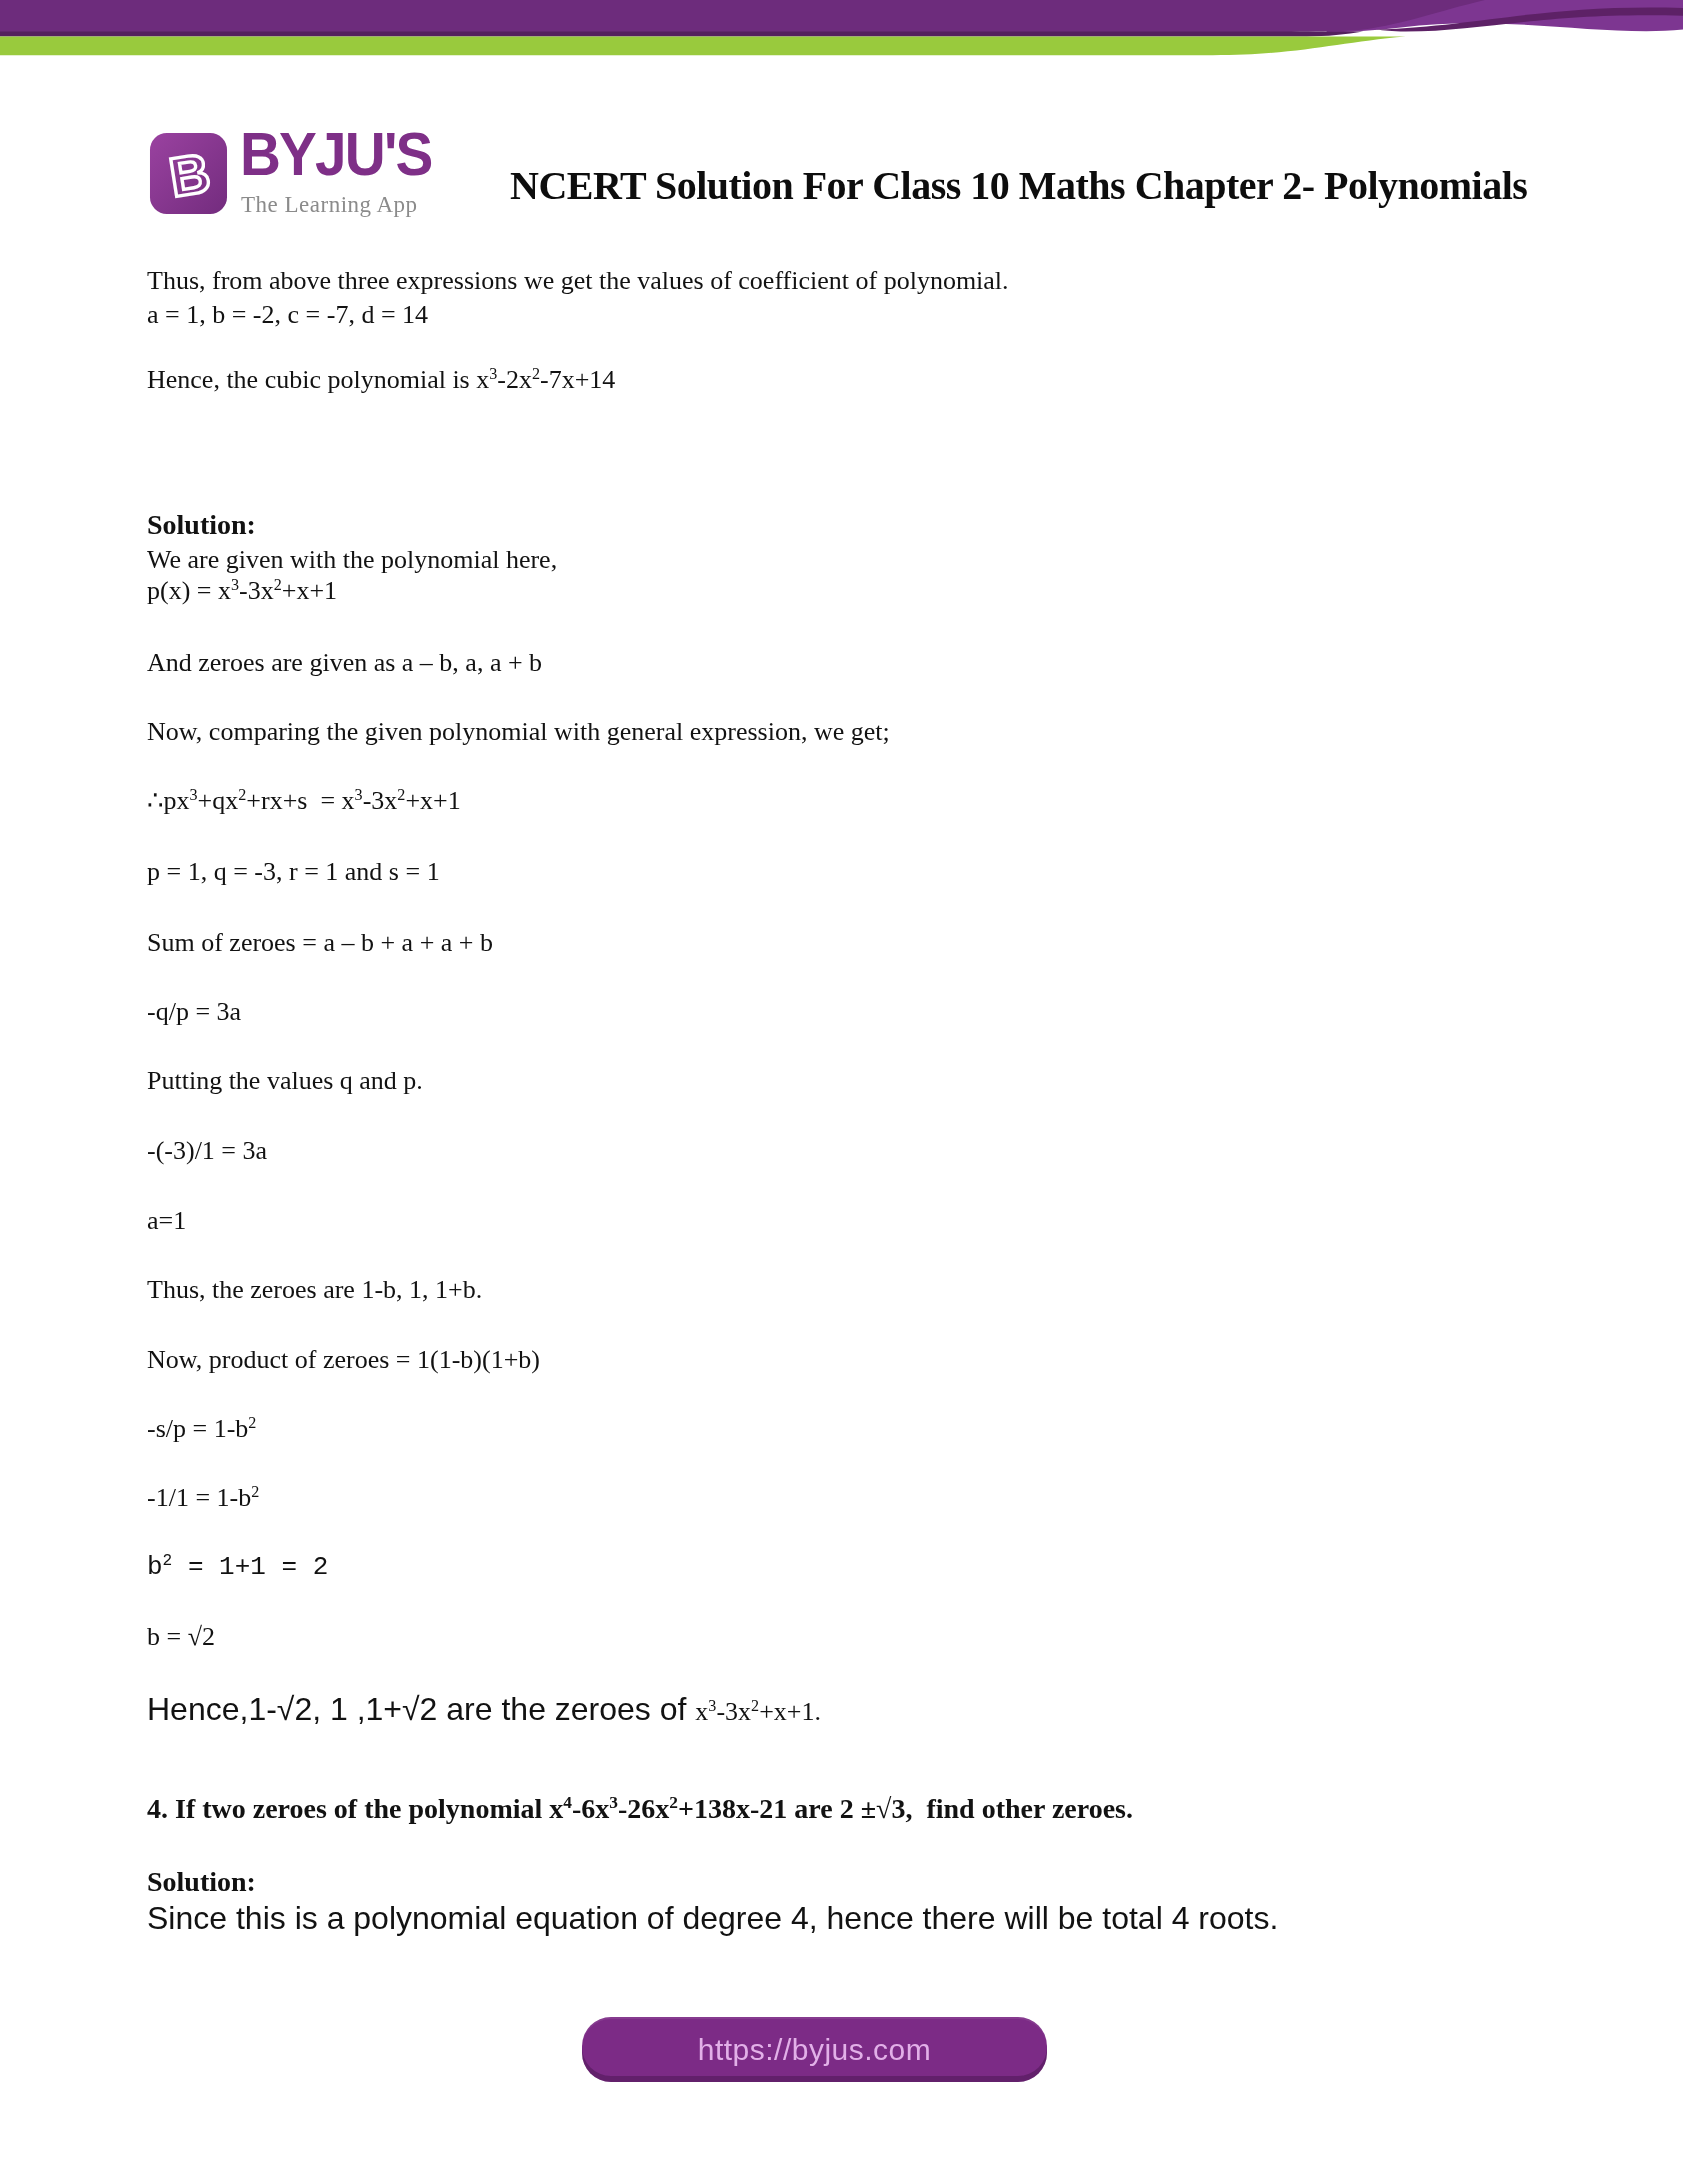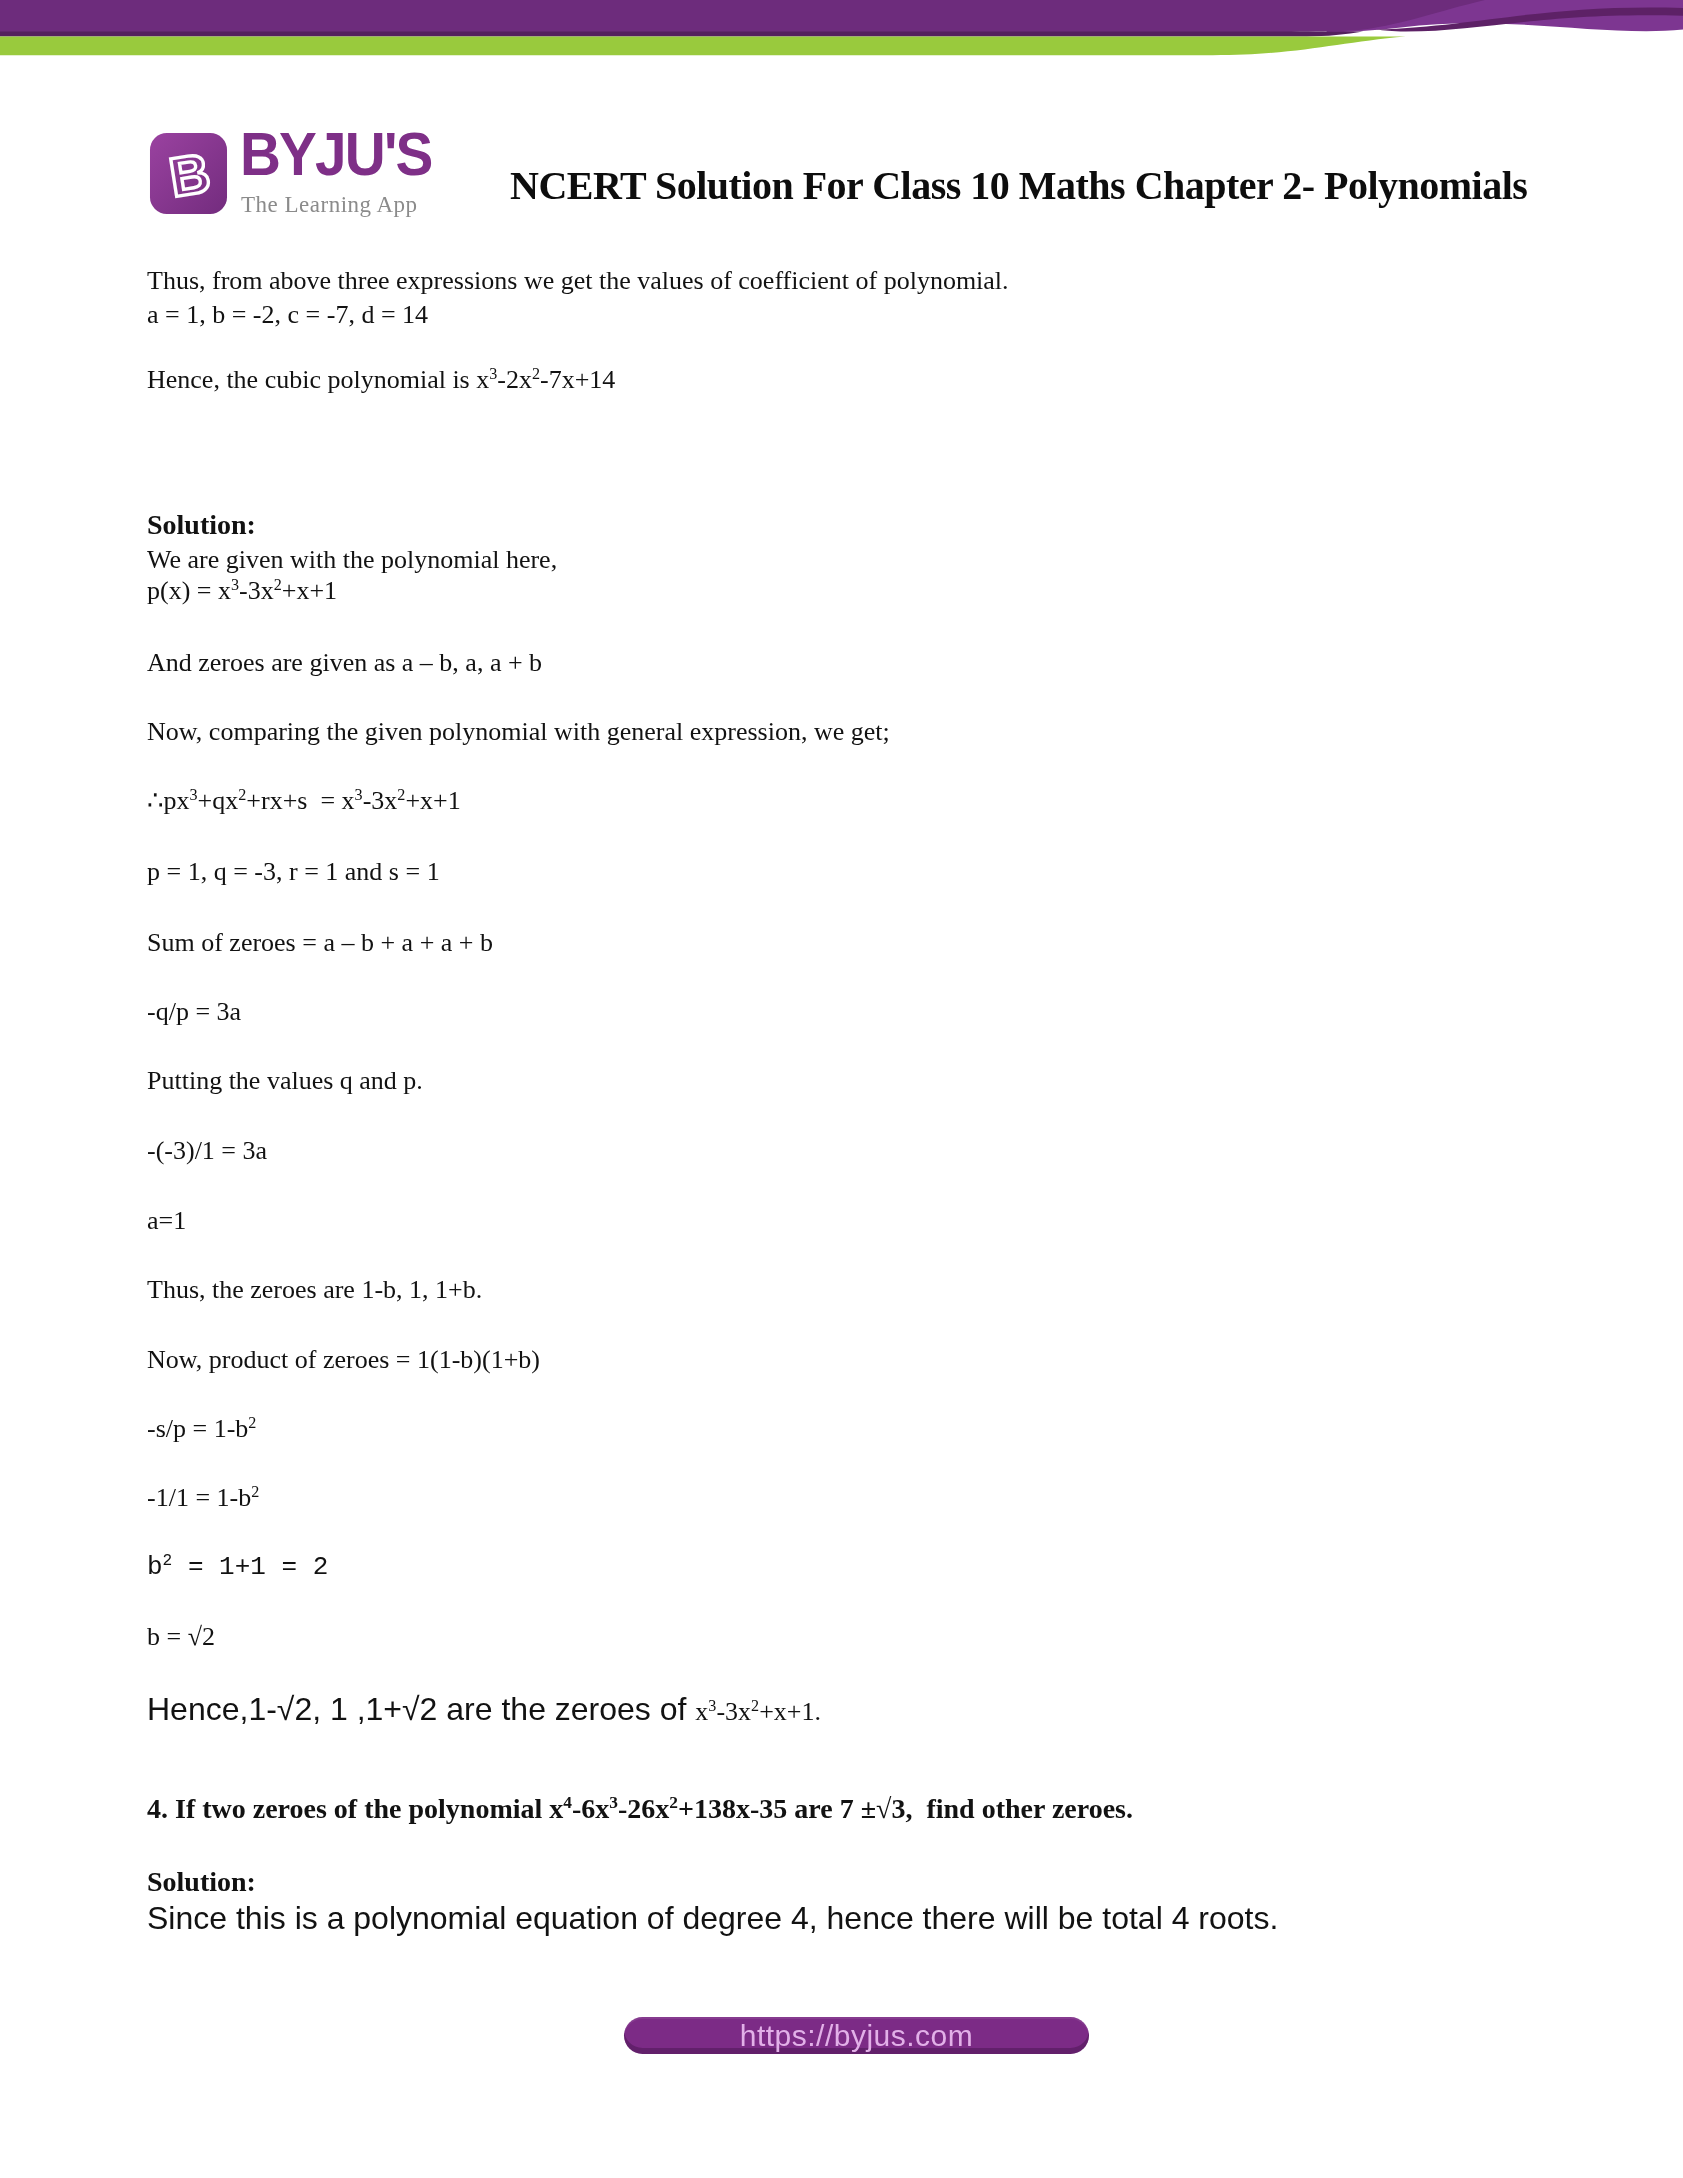--- a/index.html
+++ b/index.html
@@ -37,21 +37,21 @@
   .line {
     position:absolute; left:147px; font-size:26px; line-height:1.1;
     white-space:pre; color:#121212;
   }
   .line.bold { font-weight:bold; font-size:28px; }
   .line.sans, .line .sans { font-family:"Liberation Sans", sans-serif; font-size:32px; }
   .line sup {
     font-size:.62em; vertical-align:baseline; position:relative; top:-.55em; line-height:0;
   }
   .pill {
-    position:absolute; left:624px; top:2017px; width:465px; height:37px;
+    position:absolute; left:582px; top:2017px; width:465px; height:65px;
     border-radius:29px; background:var(--pill_bg);
     box-shadow: inset 0 -6px 0 rgba(40,5,45,.30), inset 0 2px 0 rgba(255,255,255,.08);
     display:flex; align-items:center; justify-content:center;
     font-family:"Liberation Sans", sans-serif; font-size:30px;
     color:var(--pill_text); text-decoration:none; letter-spacing:0.5px;
   }
 </style>
 </head>
 <body>
 
@@ -98,21 +98,21 @@
       <div class="line" style="top: 1055px;"><span>Putting the values q and p.</span></div>
       <div class="line" style="top: 1125px;"><span>-(-3)/1 = 3a</span></div>
       <div class="line" style="top: 1195px;"><span>a=1</span></div>
       <div class="line" style="top: 1264px;"><span>Thus, the zeroes are 1-b, 1, 1+b.</span></div>
       <div class="line" style="top: 1334px;"><span>Now, product of zeroes = 1(1-b)(1+b)</span></div>
       <div class="line" style="top: 1403px;"><span>-s/p = 1-b</span><sup>2</sup></div>
       <div class="line" style="top: 1472px;"><span>-1/1 = 1-b</span><sup>2</sup></div>
       <div class="line" style="top: 1541px; font-family: Liberation Mono, monospace;"><span>b</span><sup>2</sup><span> = 1+1 = 2</span></div>
       <div class="line" style="top: 1611px;"><span>b = √2</span></div>
       <div class="line" style="top: 1680px;"><span class="sans">Hence,1-√2, 1 ,1+√2 are the zeroes of </span><span>x</span><sup>3</sup><span>-3x</span><sup>2</sup><span>+x+1.</span></div>
-      <div class="line bold" style="top: 1782px;"><span>4. If two zeroes of the polynomial x</span><sup>4</sup><span>-6x</span><sup>3</sup><span>-26x</span><sup>2</sup><span>+138x-35 are 7 ±√3,  find other zeroes.</span></div>
+      <div class="line bold" style="top: 1782px;"><span>4. If two zeroes of the polynomial x</span><sup>4</sup><span>-6x</span><sup>3</sup><span>-26x</span><sup>2</sup><span>+138x-21 are 2 ±√3,  find other zeroes.</span></div>
       <div class="line bold" style="top: 1855px;"><span>Solution:</span></div>
       <div class="line sans" style="top: 1889px;"><span>Since this is a polynomial equation of degree 4, hence there will be total 4 roots.</span></div>
     </main>
 
   <a class="pill" href="#">
     <span>https://byjus.com</span>
   </a>
 
 </div>
 

